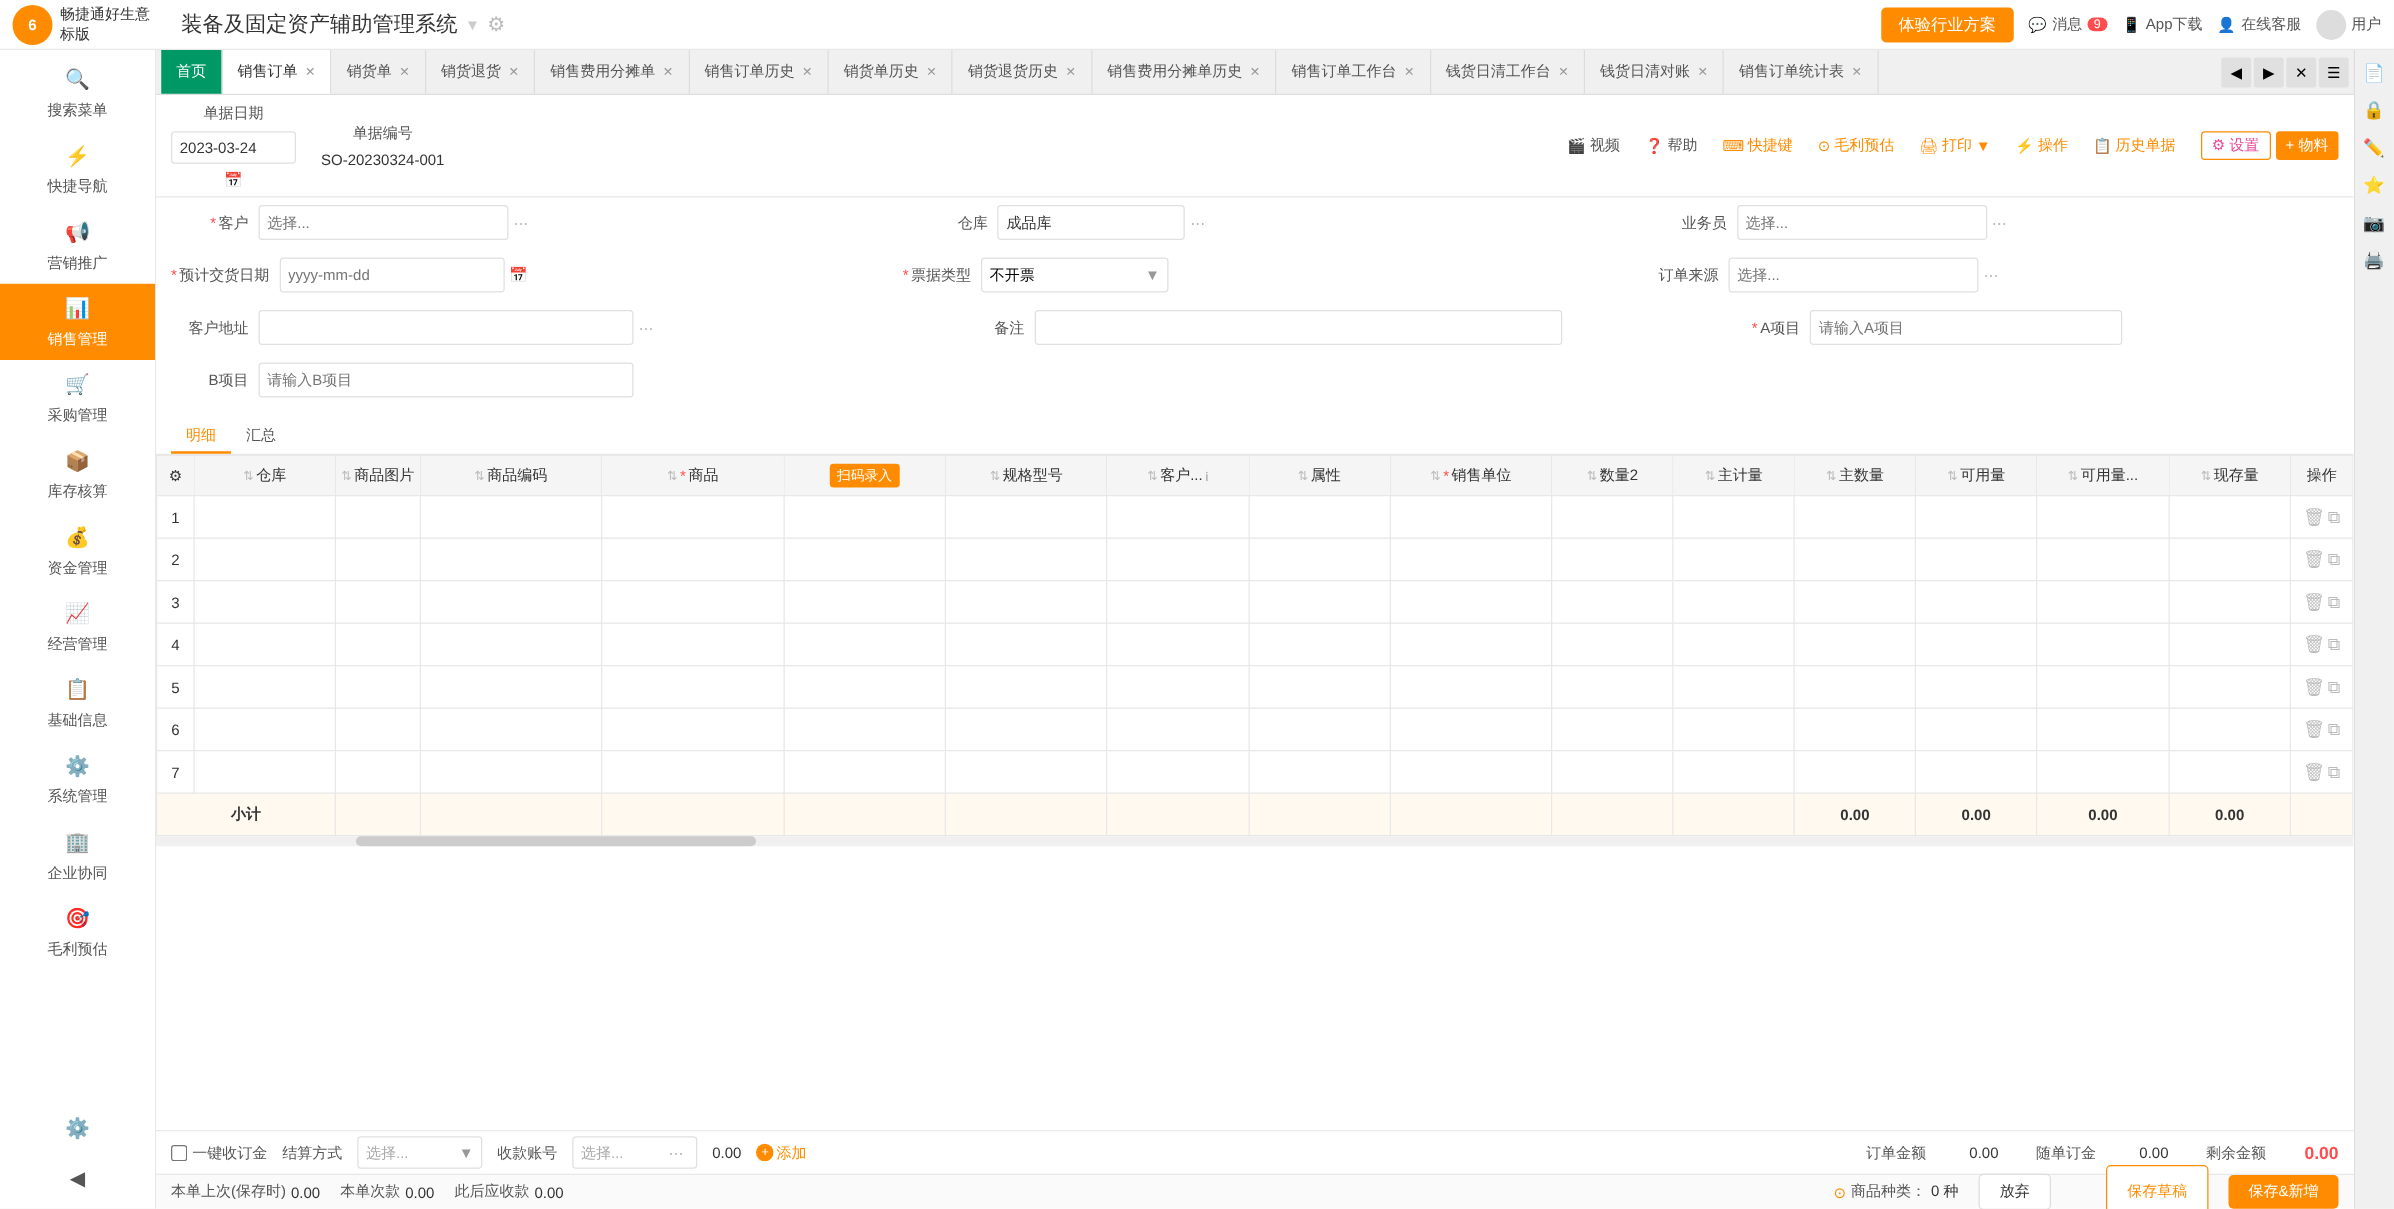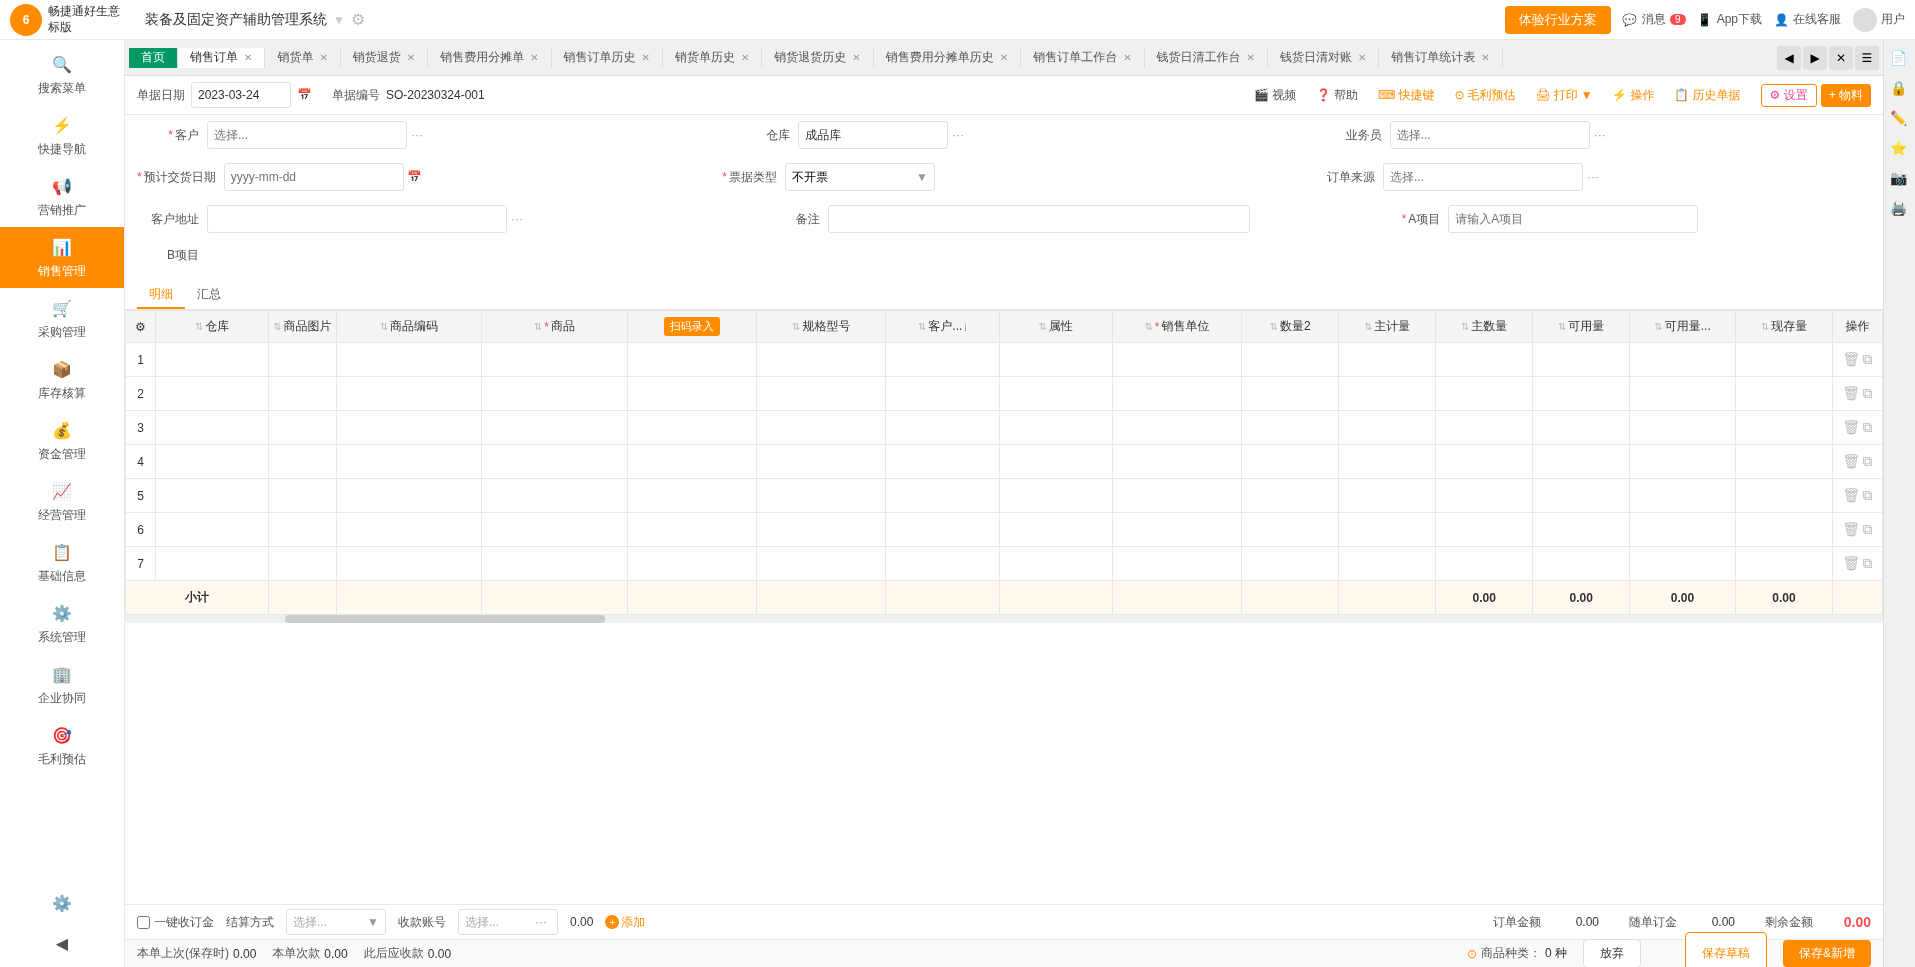--- a/index.html
+++ b/index.html
@@ -37,21 +37,21 @@
     .logo-text { font-size: 11px; color: #333; line-height: 1.3; }
     .system-name {
       flex: 1;
       display: flex;
       align-items: center;
       gap: 6px;
       font-size: 13px;
       color: #333;
       padding-left: 10px;
     }
-    .system-name-text { font-size: 14px; }
+    .system-name-text { font-size: 17px; }
     .top-actions {
       display: flex;
       align-items: center;
       gap: 12px;
       margin-left: auto;
     }
     .btn-orange {
       background: #ff8c00;
       color: white;
       border: none;
@@ -132,21 +132,21 @@
     .tab-bar {
       height: 36px;
       background: #f0f0f0;
       display: flex;
       align-items: center;
       overflow: hidden;
       border-bottom: 1px solid #ddd;
       padding: 0 4px;
     }
     .tab {
-      height: 20px;
+      height: 36px;
       padding: 0 12px;
       display: flex;
       align-items: center;
       gap: 4px;
       cursor: pointer;
       white-space: nowrap;
       color: #555;
       border-right: 1px solid #ddd;
       font-size: 12px;
     }
@@ -397,20 +397,21 @@
       display: flex;
       align-items: center;
       padding: 6px 12px;
       gap: 20px;
       border-bottom: 1px solid #e8e8e8;
     }
     .header-field {
       display: flex;
       align-items: center;
       gap: 6px;
+      flex-direction: column;
     }
     .header-field-label { color: #555; white-space: nowrap; }
     .header-field-value { color: #333; font-weight: 500; }
     .header-field-input {
       border: 1px solid #e0e0e0;
       border-radius: 3px;
       padding: 2px 6px;
       height: 26px;
       font-size: 12px;
       color: #333;
@@ -739,20 +740,21 @@
         <div style="width:40px;"></div>
         <div class="field-group">
           <span class="field-label required">A项目</span>
           <input class="field-input" type="text" style="max-width: 250px;" placeholder="请输入A项目">
         </div>
       </div>
 
       <div class="field-row" style="padding: 0 12px 6px;">
         <div class="field-group">
           <span class="field-label" style="min-width:70px;text-align:right;padding-right:8px;">B项目</span>
+          <input class="field-input" type="text" style="max-width: 300px;" placeholder="请输入B项目">
         </div>
       </div>
 
       <div class="detail-tabs">
         <div class="detail-tab active">
           <span>明细</span>
         </div>
         <div class="detail-tab">
           <span>汇总</span>
         </div>

